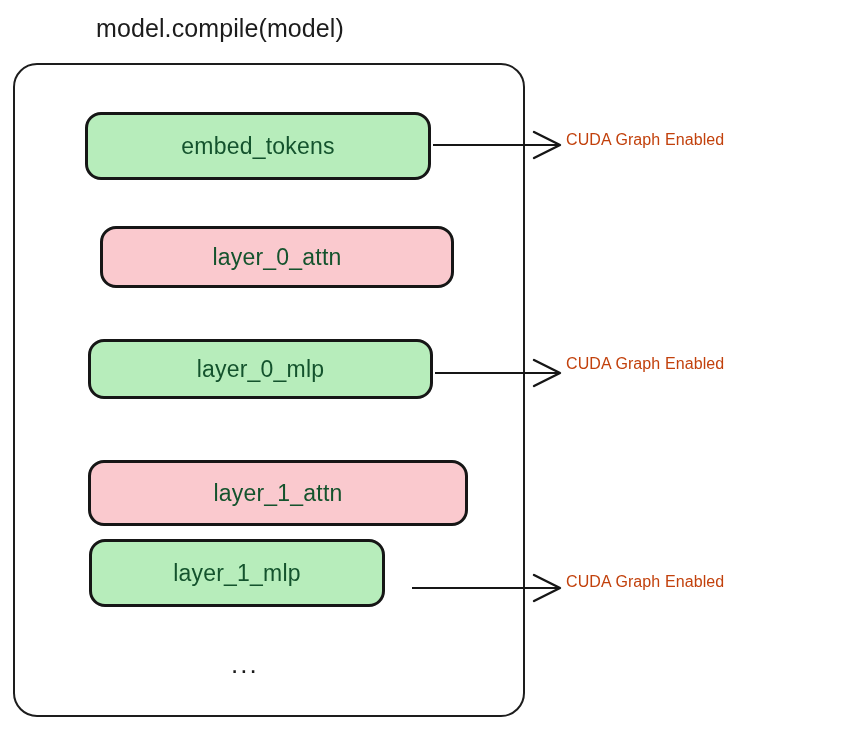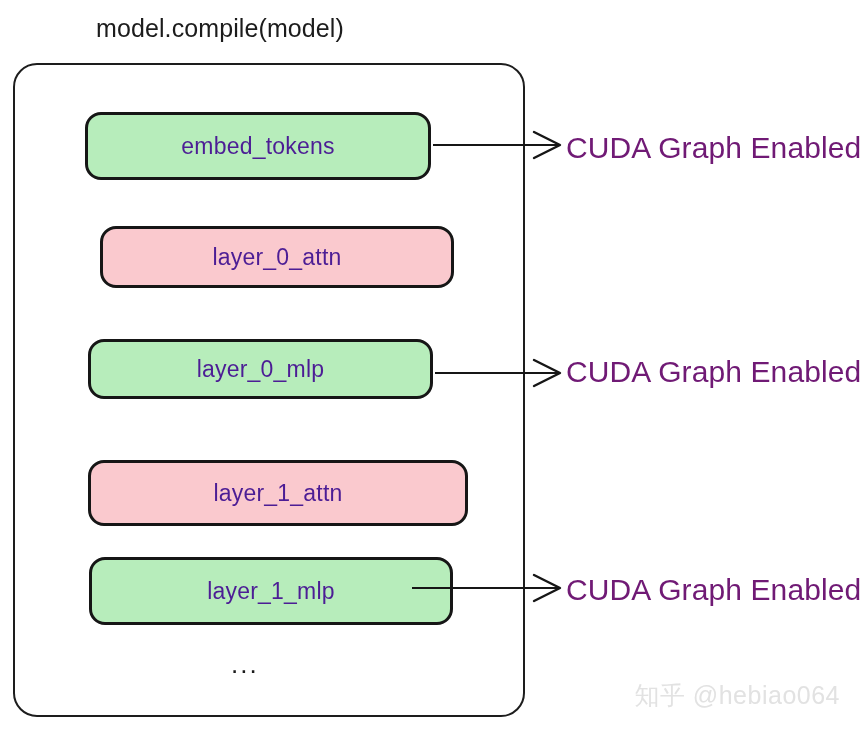--- a/index.html
+++ b/index.html
@@ -48,21 +48,21 @@
   
   .node-box {
     position: absolute;
     box-sizing: border-box;
     border: 3px solid #161616;
     border-radius: 16px;
     display: flex;
     align-items: center;
     justify-content: center;
     font-size: 23px;
-    color: #4c1d95;
+    color: #14532d;
     letter-spacing: 0.2px;
   }
   .node-box.green {
     background: #b7edbb;
   }
   .node-box.pink {
     background: #fac9ce;
   }
 
   .ellipsis-node {
@@ -74,22 +74,22 @@
   }
 
   
   .annotation-layer {
     position: absolute;
     inset: 0;
     pointer-events: none;
   }
   .annotation-label {
     position: absolute;
-    font-size: 30px;
-    color: #701a75;
+    font-size: 16px;
+    color: #c2410c;
     white-space: nowrap;
     letter-spacing: 0.1px;
   }
 
   
   .watermark {
     position: absolute;
     right: 22px;
     bottom: 18px;
     font-size: 25px;
@@ -113,21 +113,21 @@
       </div>
       <div class="node-box pink" style="left: 100px; top: 226px; width: 354px; height: 62px;">
         <span>layer_0_attn</span>
       </div>
       <div class="node-box green" style="left: 88px; top: 339px; width: 345px; height: 60px;">
         <span>layer_0_mlp</span>
       </div>
       <div class="node-box pink" style="left: 88px; top: 460px; width: 380px; height: 66px;">
         <span>layer_1_attn</span>
       </div>
-      <div class="node-box green" style="left: 89px; top: 557px; width: 364px; height: 68px;">
+      <div class="node-box green" style="left: 89px; top: 539px; width: 296px; height: 68px;">
         <span>layer_1_mlp</span>
       </div>
     </div>
 
   <div class="ellipsis-node" id="ellipsis-node" style="left: 231px; top: 651px;">...</div>
 
   <svg class="annotation-layer" id="arrows-svg" width="862" height="730" viewBox="0 0 862 730">
       <g>
         <line x1="433" y1="145" x2="560" y2="145" stroke="#161616" stroke-width="2.2"></line>
         <polyline points="534,132 560,145 534,158" fill="none" stroke="#161616" stroke-width="2.4" stroke-linecap="round" stroke-linejoin="round"></polyline>
@@ -141,15 +141,14 @@
         <polyline points="534,575 560,588 534,601" fill="none" stroke="#161616" stroke-width="2.4" stroke-linecap="round" stroke-linejoin="round"></polyline>
       </g>
     </svg>
 
   <div id="annotations-layer">
       <div class="annotation-label" style="left: 566px; top: 131px;">CUDA Graph Enabled</div>
       <div class="annotation-label" style="left: 566px; top: 355px;">CUDA Graph Enabled</div>
       <div class="annotation-label" style="left: 566px; top: 573px;">CUDA Graph Enabled</div>
     </div>
 
-  <div class="watermark">知乎 @hebiao064</div>
 
 </div>
 
 </body></html>

